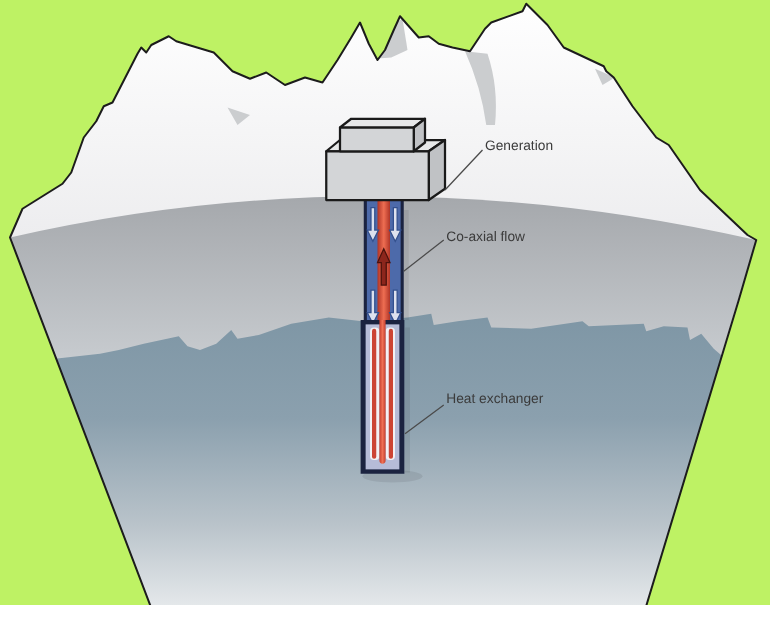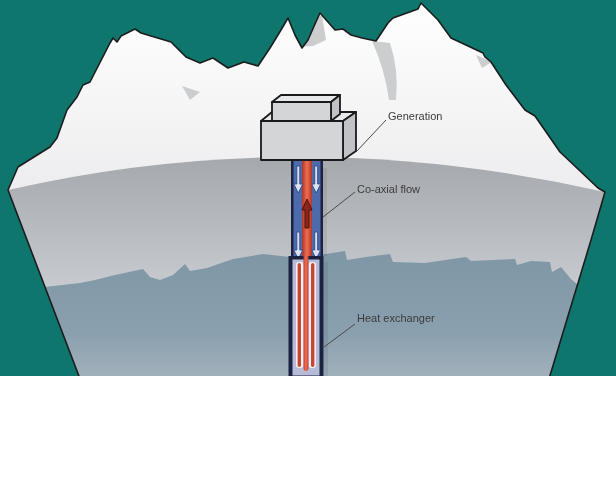--- a/index.html
+++ b/index.html
@@ -1,16 +1,16 @@
 <!DOCTYPE html>
 <html><head>
 <meta charset="utf-8">
 <style>
   html,body{margin:0;padding:0;background:#ffffff;}
-  .canvas{position:relative;width:616px;height:376px;background:#0f766e;overflow:hidden;}
+  .canvas{position:relative;width:616px;height:484px;background:#bef264;overflow:hidden;}
   svg{display:block;}
   .label-text{font-family:"Liberation Sans","DejaVu Sans",sans-serif;font-size:11px;}
   .leader{stroke:#4a4a4a;stroke-width:1;fill:none;}
   .outline{fill:none;stroke:#1c1c1c;stroke-width:1.6;stroke-linejoin:round;stroke-linecap:round;}
   .box-stroke{stroke:#1a1a1a;stroke-width:1.8;stroke-linejoin:round;}
   .arrow-down{stroke:#33508e;stroke-width:1;}
   .arrow-up{stroke:#4b120c;stroke-width:1;}
 </style>
 </head>
 <body>

